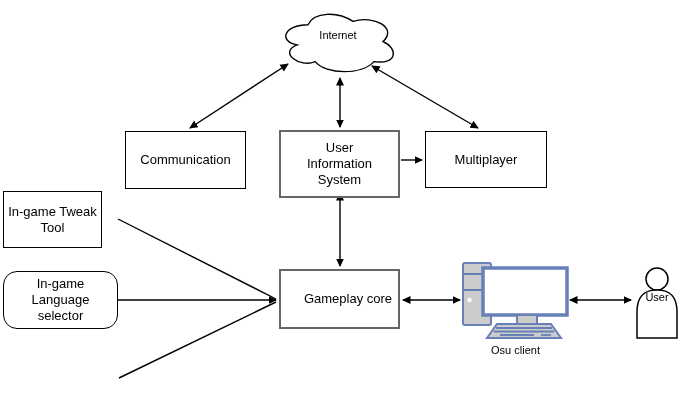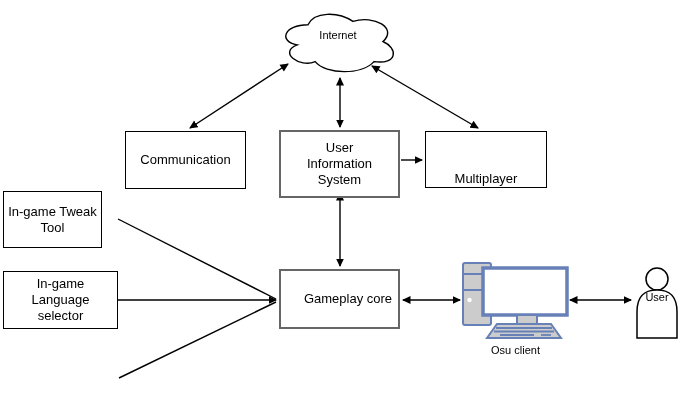--- a/index.html
+++ b/index.html
@@ -31,23 +31,23 @@
   }
   .node.gray { border: 2px solid #666666; }
   .floating-label {
     position: absolute;
     text-align: center;
     font-size: 11px;
     color: #000000;
   }
   #node-communication { left: 125px; top: 131px; width: 121px; height: 58px; }
   #node-uis           { left: 279px; top: 130px; width: 121px; height: 68px; padding: 0 16px; }
-  #node-multiplayer   { left: 425px; top: 131px; width: 122px; height: 57px; align-items: flex-end; }
+  #node-multiplayer   { left: 425px; top: 131px; width: 122px; height: 57px; }
   #node-tweak         { left: 3px;   top: 191px; width: 99px; height: 57px; }
-  #node-language      { left: 3px;   top: 271px; width: 115px; height: 58px; padding: 0 6px; }
+  #node-language      { left: 3px;   top: 271px; width: 115px; height: 58px; padding: 0 6px; border-radius: 14px; }
   #node-beatmap       { left: 2px;   top: 350px; width: 117px; height: 57px; }
   #node-gameplay      { left: 279px; top: 269px; width: 121px; height: 60px; padding-left: 17px; }
   #label-internet   { left: 278px; top: 29px;  width: 120px; }
   #label-osu-client { left: 463px; top: 344px; width: 105px; }
   #label-user       { left: 636px; top: 291px; width: 42px;  }
 </style>
 </head>
 <body>
 
 <div id="canvas">

